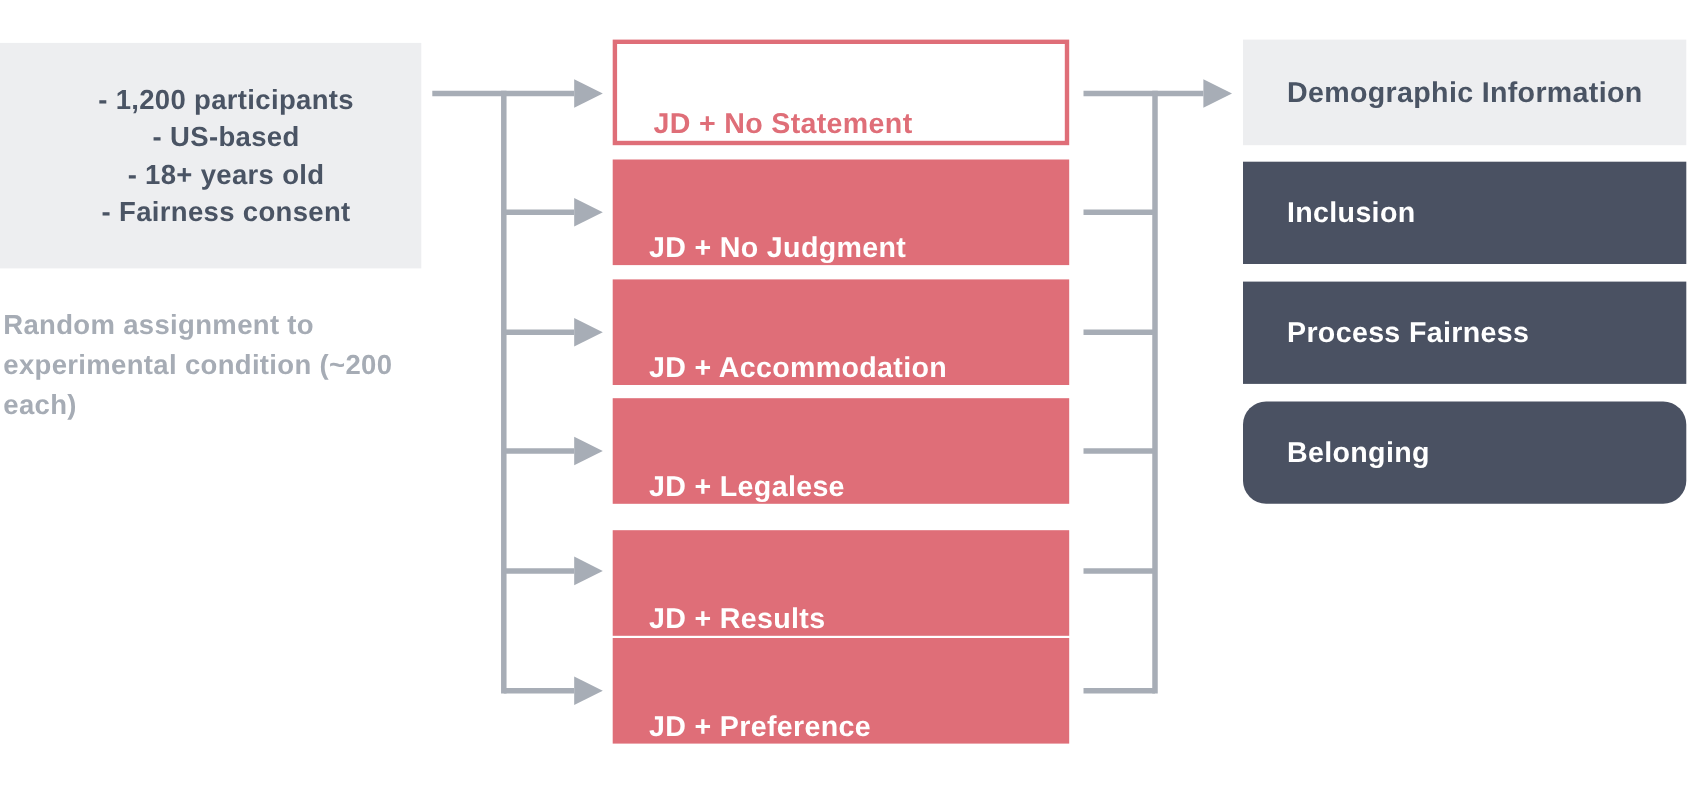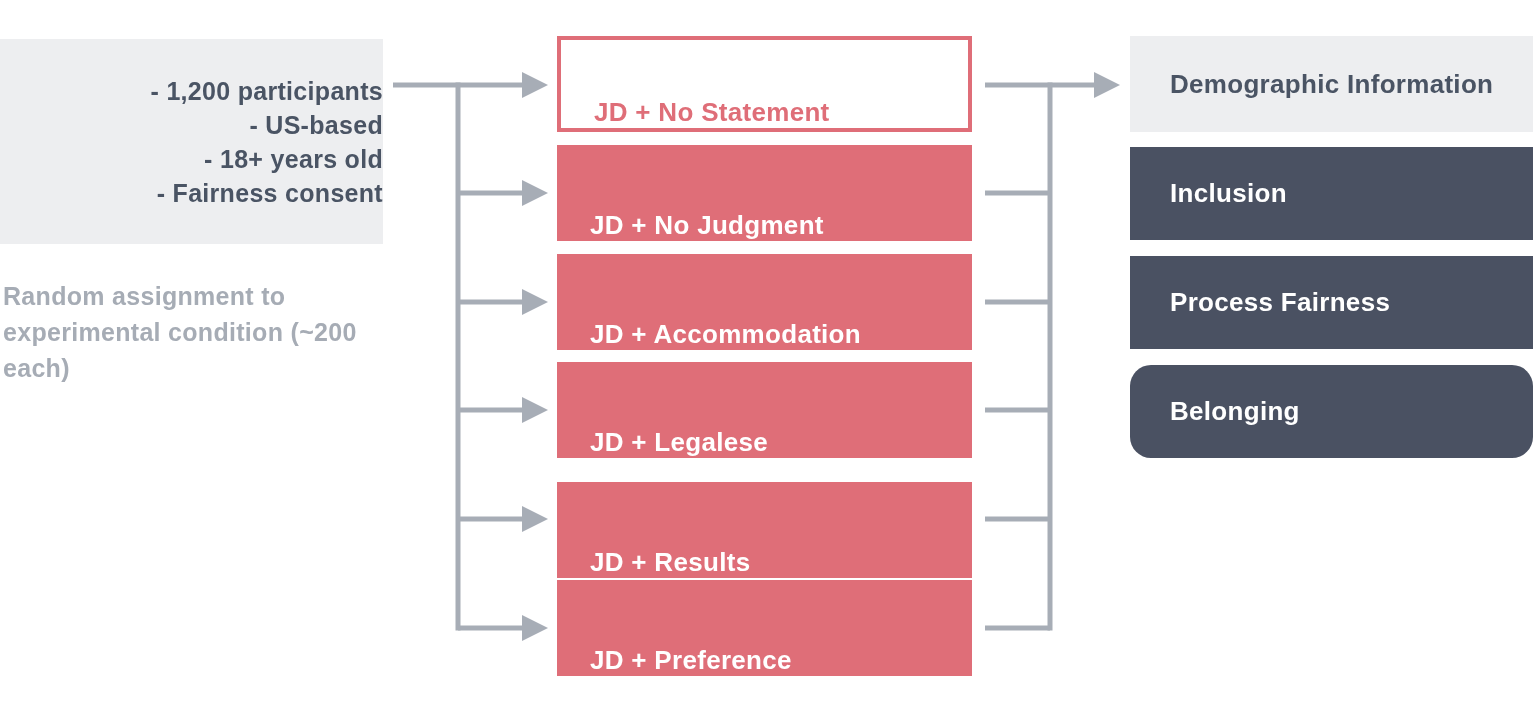--- a/index.html
+++ b/index.html
@@ -33,21 +33,21 @@
     align-items: center;
     box-sizing: border-box;
     font-weight: bold;
     letter-spacing: 0.3px;
   }
   .left-box {
     left: 0; top: 39px;
     width: 383px; height: 205px;
     background: #edeef0;
     flex-direction: column;
-    align-items: flex-end;
+    align-items: center;
     justify-content: center;
     padding-left: 28px;
     color: #4a5464;
     font-size: 25px;
     line-height: 34px;
   }
   .note {
     position: absolute;
     left: 3px; top: 278px;
     width: 360px;

